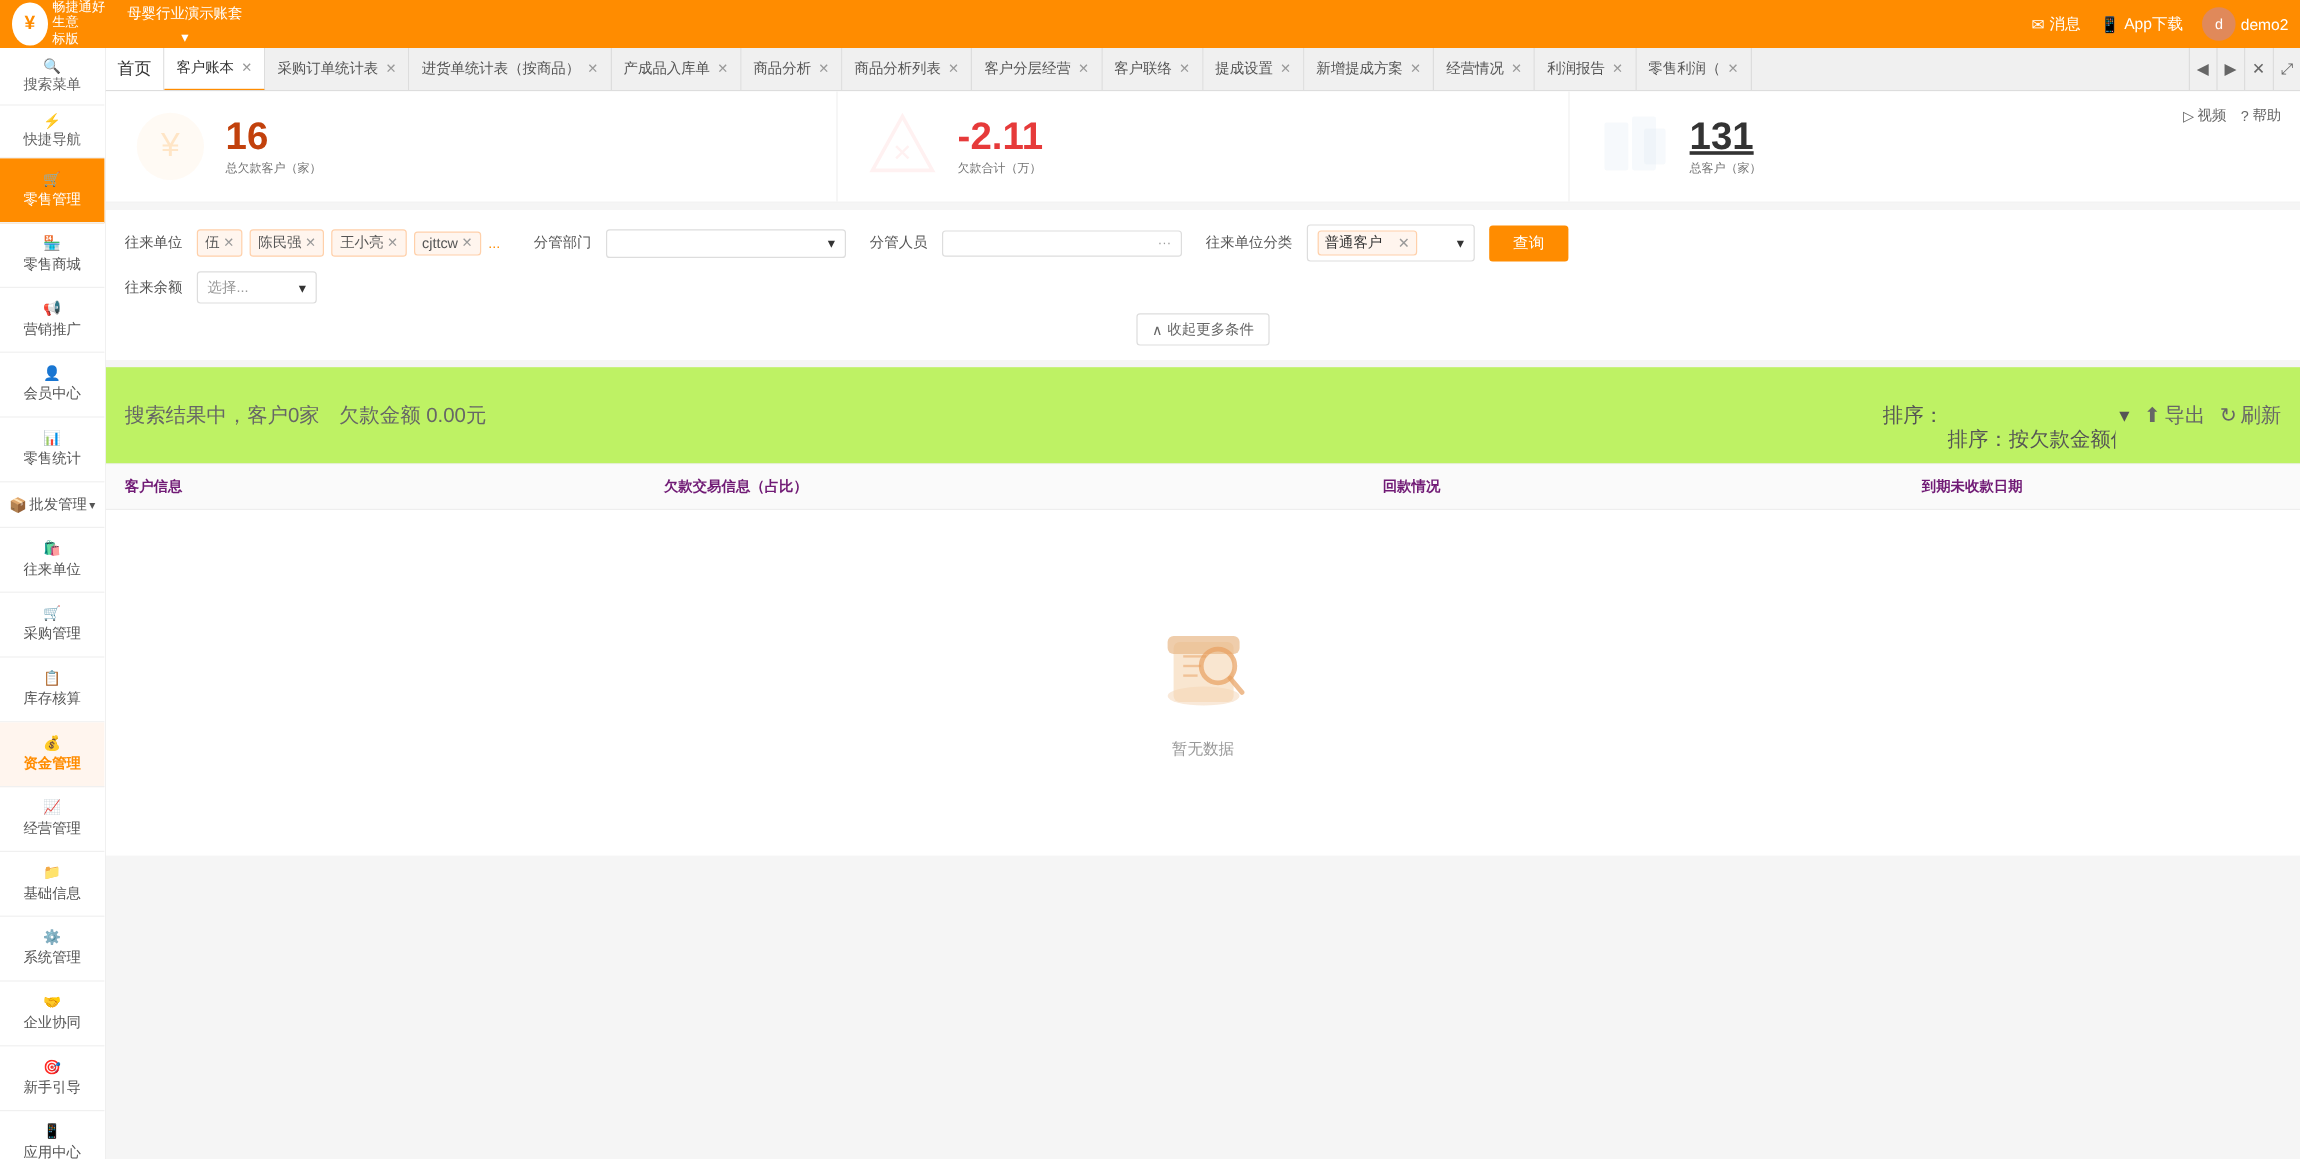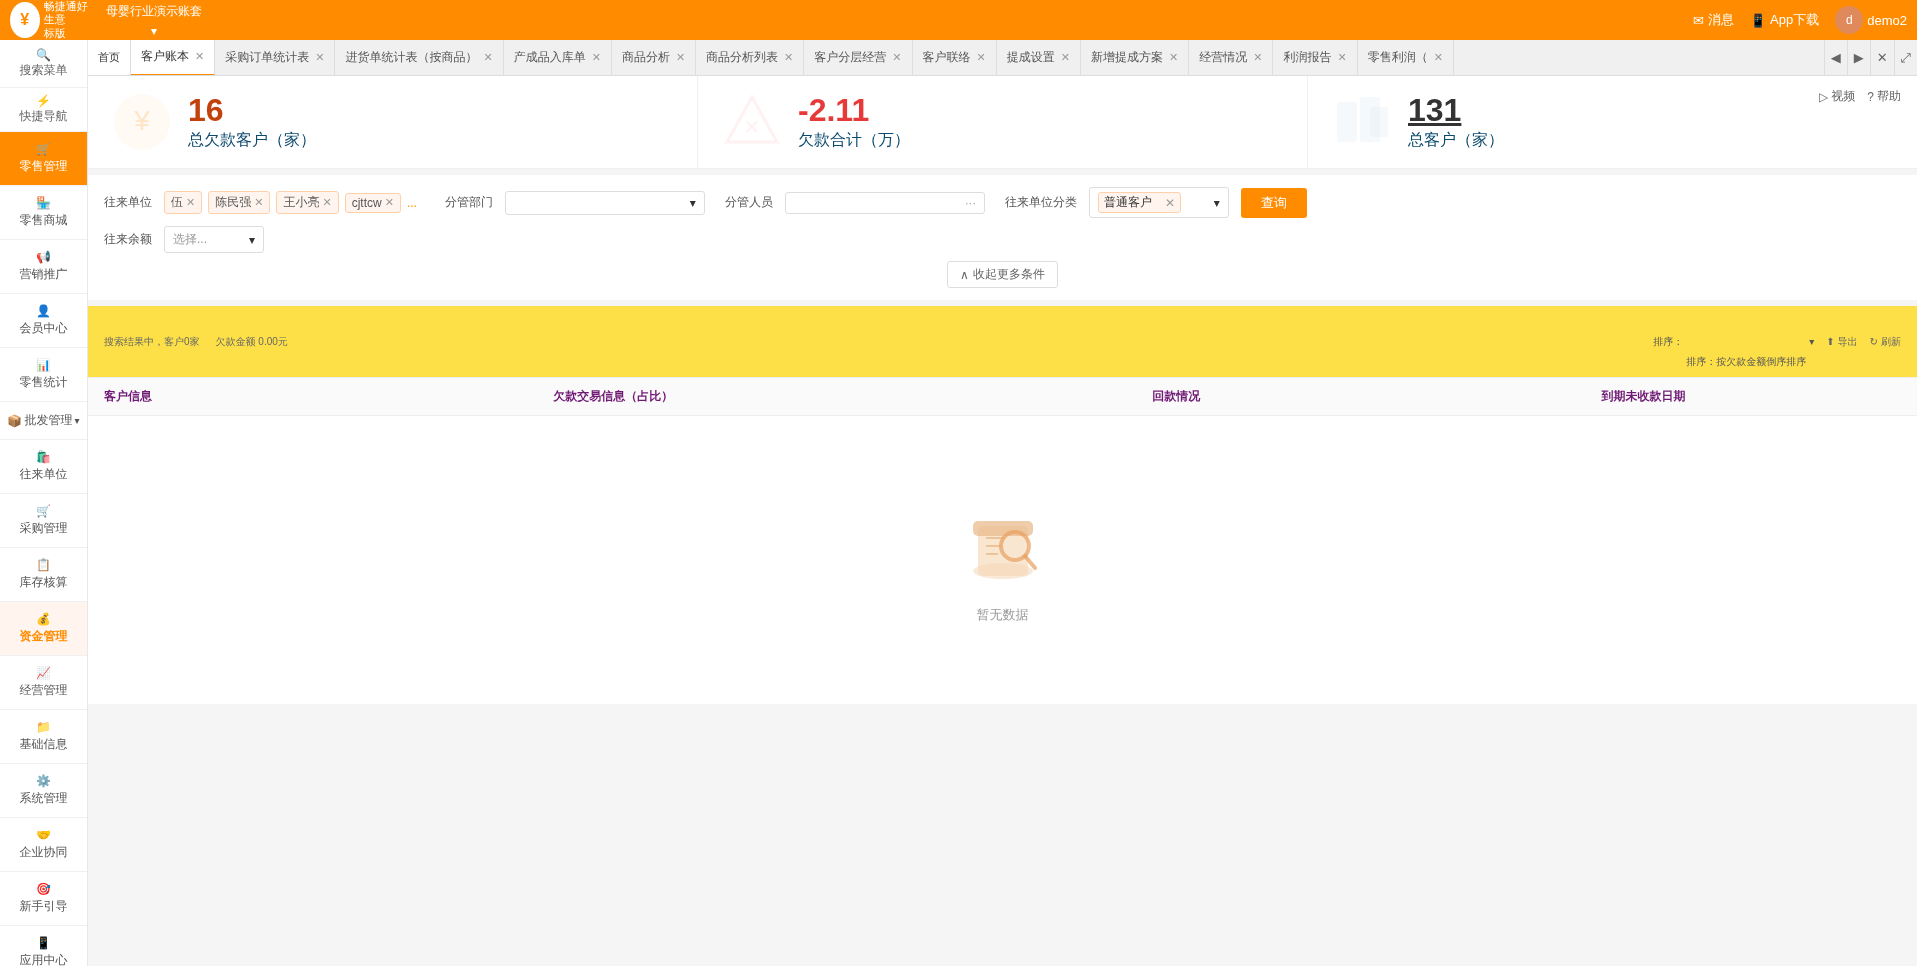--- a/index.html
+++ b/index.html
@@ -27,57 +27,57 @@
     .sidebar-item.active { background: #ff8c00; color: #fff; }
     .sidebar-item.active-sub { background: #fff5ee; color: #ff8c00; }
 
     
     .content-area { flex: 1; display: flex; flex-direction: column; overflow: hidden; }
 
     
     .tab-bar { display: flex; align-items: center; background: #f0f0f0; border-bottom: 1px solid #ddd; height: 36px; flex-shrink: 0; overflow: hidden; }
     .tab { display: flex; align-items: center; padding: 0 10px; height: 36px; font-size: 12px; cursor: pointer; white-space: nowrap; border-right: 1px solid #ddd; color: #555; background: #f0f0f0; flex-shrink: 0; }
     .tab.active { background: #fff; color: #333; border-bottom: 2px solid #ff8c00; }
-    .tab:first-child { background: #fff; color: #333; font-size: 11px; }
+    .tab:first-child { background: #fff; color: #333; font-size: 14px; }
     .tab .close-btn { margin-left: 6px; color: #999; font-size: 11px; }
     .tab-nav-btn { padding: 0 6px; height: 36px; display: flex; align-items: center; cursor: pointer; color: #666; background: #f0f0f0; border-left: 1px solid #ddd; flex-shrink: 0; }
     .tab-actions { margin-left: auto; display: flex; }
 
     
     .page-content { flex: 1; overflow-y: auto; background: #f5f5f5; padding: 0; }
 
     
     .stats-section { display: flex; background: #fff; margin-bottom: 6px; border-bottom: 1px solid #f0f0f0; }
     .stat-card { flex: 1; padding: 16px 24px; display: flex; align-items: center; gap: 16px; border-right: 1px solid #f0f0f0; position: relative; }
     .stat-card:last-child { border-right: none; }
     .stat-icon { width: 60px; height: 60px; display: flex; align-items: center; justify-content: center; }
     .stat-icon svg { opacity: 0.3; }
     .stat-info { display: flex; flex-direction: column; }
     .stat-value { font-size: 32px; font-weight: bold; color: #e63a3a; line-height: 1; }
     .stat-value.negative { color: #e63a3a; }
     .stat-value.black { color: #333; text-decoration: underline; }
-    .stat-label { font-size: 16px; color: #0c4a6e; margin-top: 4px; }
+    .stat-label { font-size: 10px; color: #737373; margin-top: 4px; }
     .stat-top-right { position: absolute; top: 12px; right: 16px; display: flex; gap: 12px; font-size: 12px; color: #666; }
     .stat-top-right span { display: flex; align-items: center; gap: 3px; cursor: pointer; }
 
     
     .filter-section { background: #fff; padding: 12px 16px; margin-bottom: 6px; }
     .filter-row { display: flex; align-items: center; gap: 12px; margin-bottom: 8px; flex-wrap: wrap; }
     .filter-label { font-size: 12px; color: #555; white-space: nowrap; text-align: right; }
     .filter-tags { display: flex; align-items: center; gap: 6px; flex-wrap: wrap; }
     .filter-tag { display: flex; align-items: center; gap: 3px; background: #fff5ee; border: 1px solid #ffd0aa; border-radius: 3px; padding: 2px 6px; font-size: 12px; color: #555; }
     .filter-tag .remove { color: #999; cursor: pointer; font-size: 11px; }
     .filter-more { color: #ff8c00; cursor: pointer; font-size: 12px; }
     .filter-select { display: flex; align-items: center; border: 1px solid #ddd; border-radius: 3px; padding: 4px 8px; font-size: 12px; min-width: 120px; cursor: pointer; background: #fff; }
     .filter-select-wide { min-width: 200px; }
     .collapse-btn { display: flex; align-items: center; gap: 4px; color: #666; font-size: 12px; cursor: pointer; padding: 4px 12px; border: 1px solid #ddd; border-radius: 3px; background: #fff; }
     .search-btn { background: #ff8c00; color: #fff; border: none; border-radius: 3px; padding: 6px 20px; font-size: 13px; cursor: pointer; }
 
     
-    .result-bar { background: #fde047; padding: 8px 16px; display: flex; align-items: center; justify-content: space-between; border-bottom: 1px solid #eee; font-size: 10px; color: #666; gap: 32px; }
+    .result-bar { background: #bef264; padding: 8px 16px; display: flex; align-items: center; justify-content: space-between; border-bottom: 1px solid #eee; font-size: 17px; color: #666; gap: 32px; }
     .result-bar-left { display: flex; gap: 16px; }
     .result-bar-right { display: flex; align-items: center; gap: 12px; }
     .sort-btn { display: flex; align-items: center; gap: 3px; cursor: pointer; color: #555; }
     .export-btn { display: flex; align-items: center; gap: 3px; color: #666; cursor: pointer; }
     .refresh-btn { display: flex; align-items: center; gap: 3px; color: #666; cursor: pointer; }
 
     
     .table-area { background: #fff; margin: 0 0; }
     .table-header { display: flex; padding: 10px 16px; background: #fafafa; border-bottom: 1px solid #eee; font-size: 12px; color: #701a75; font-weight: bold; }
     .col-customer { flex: 3; }

